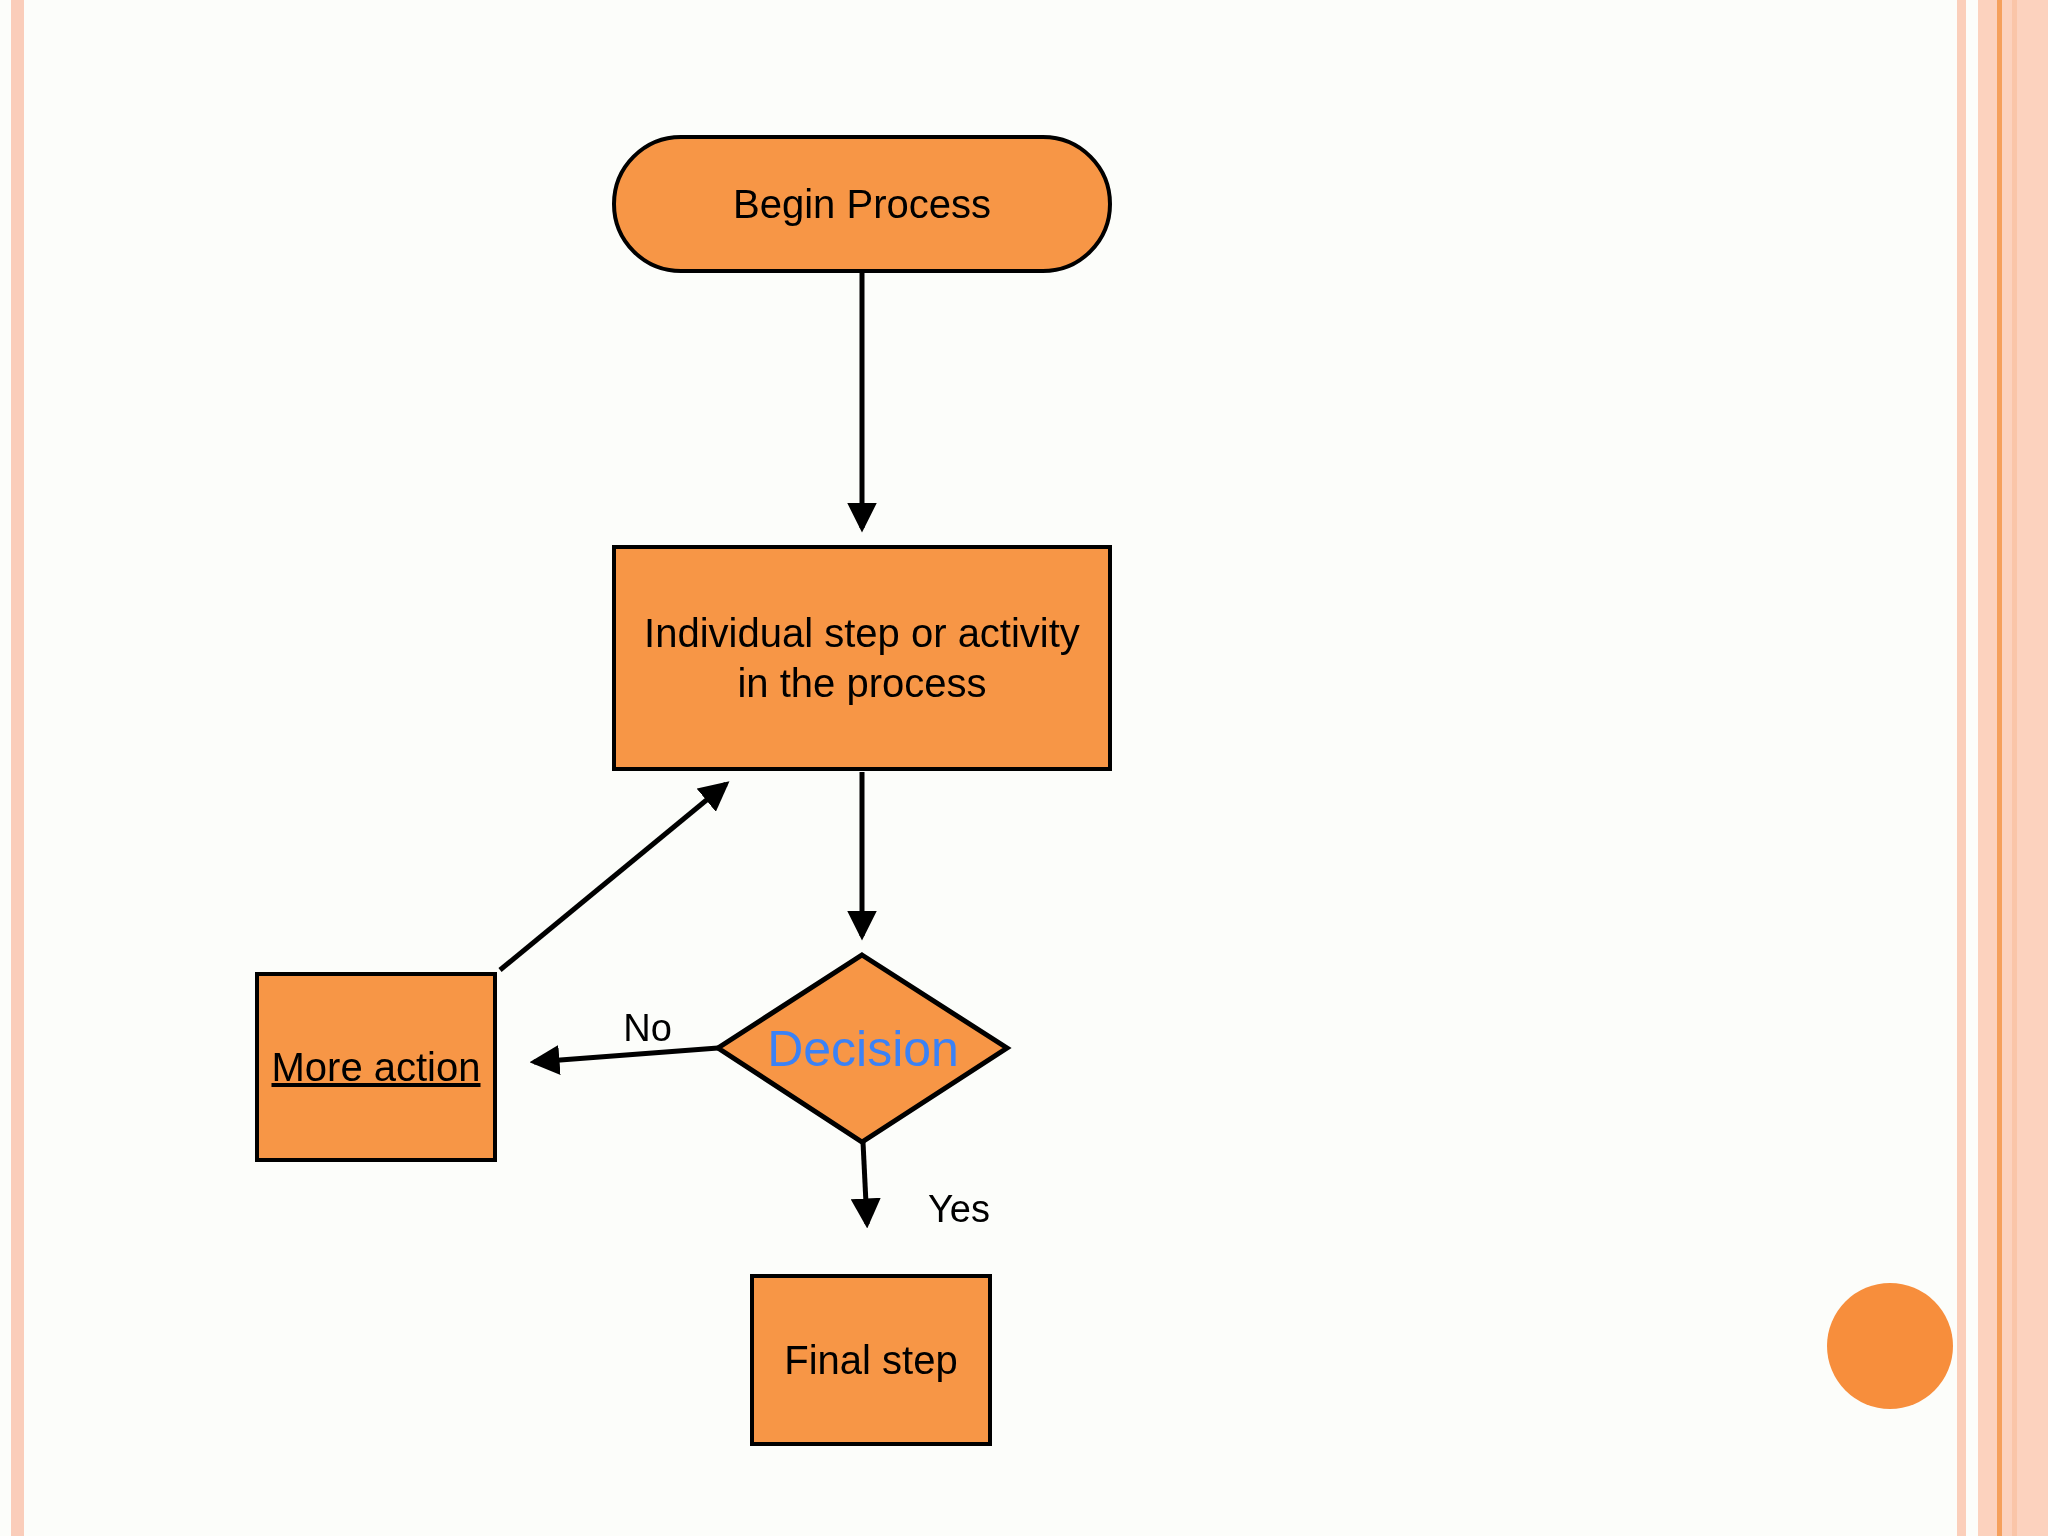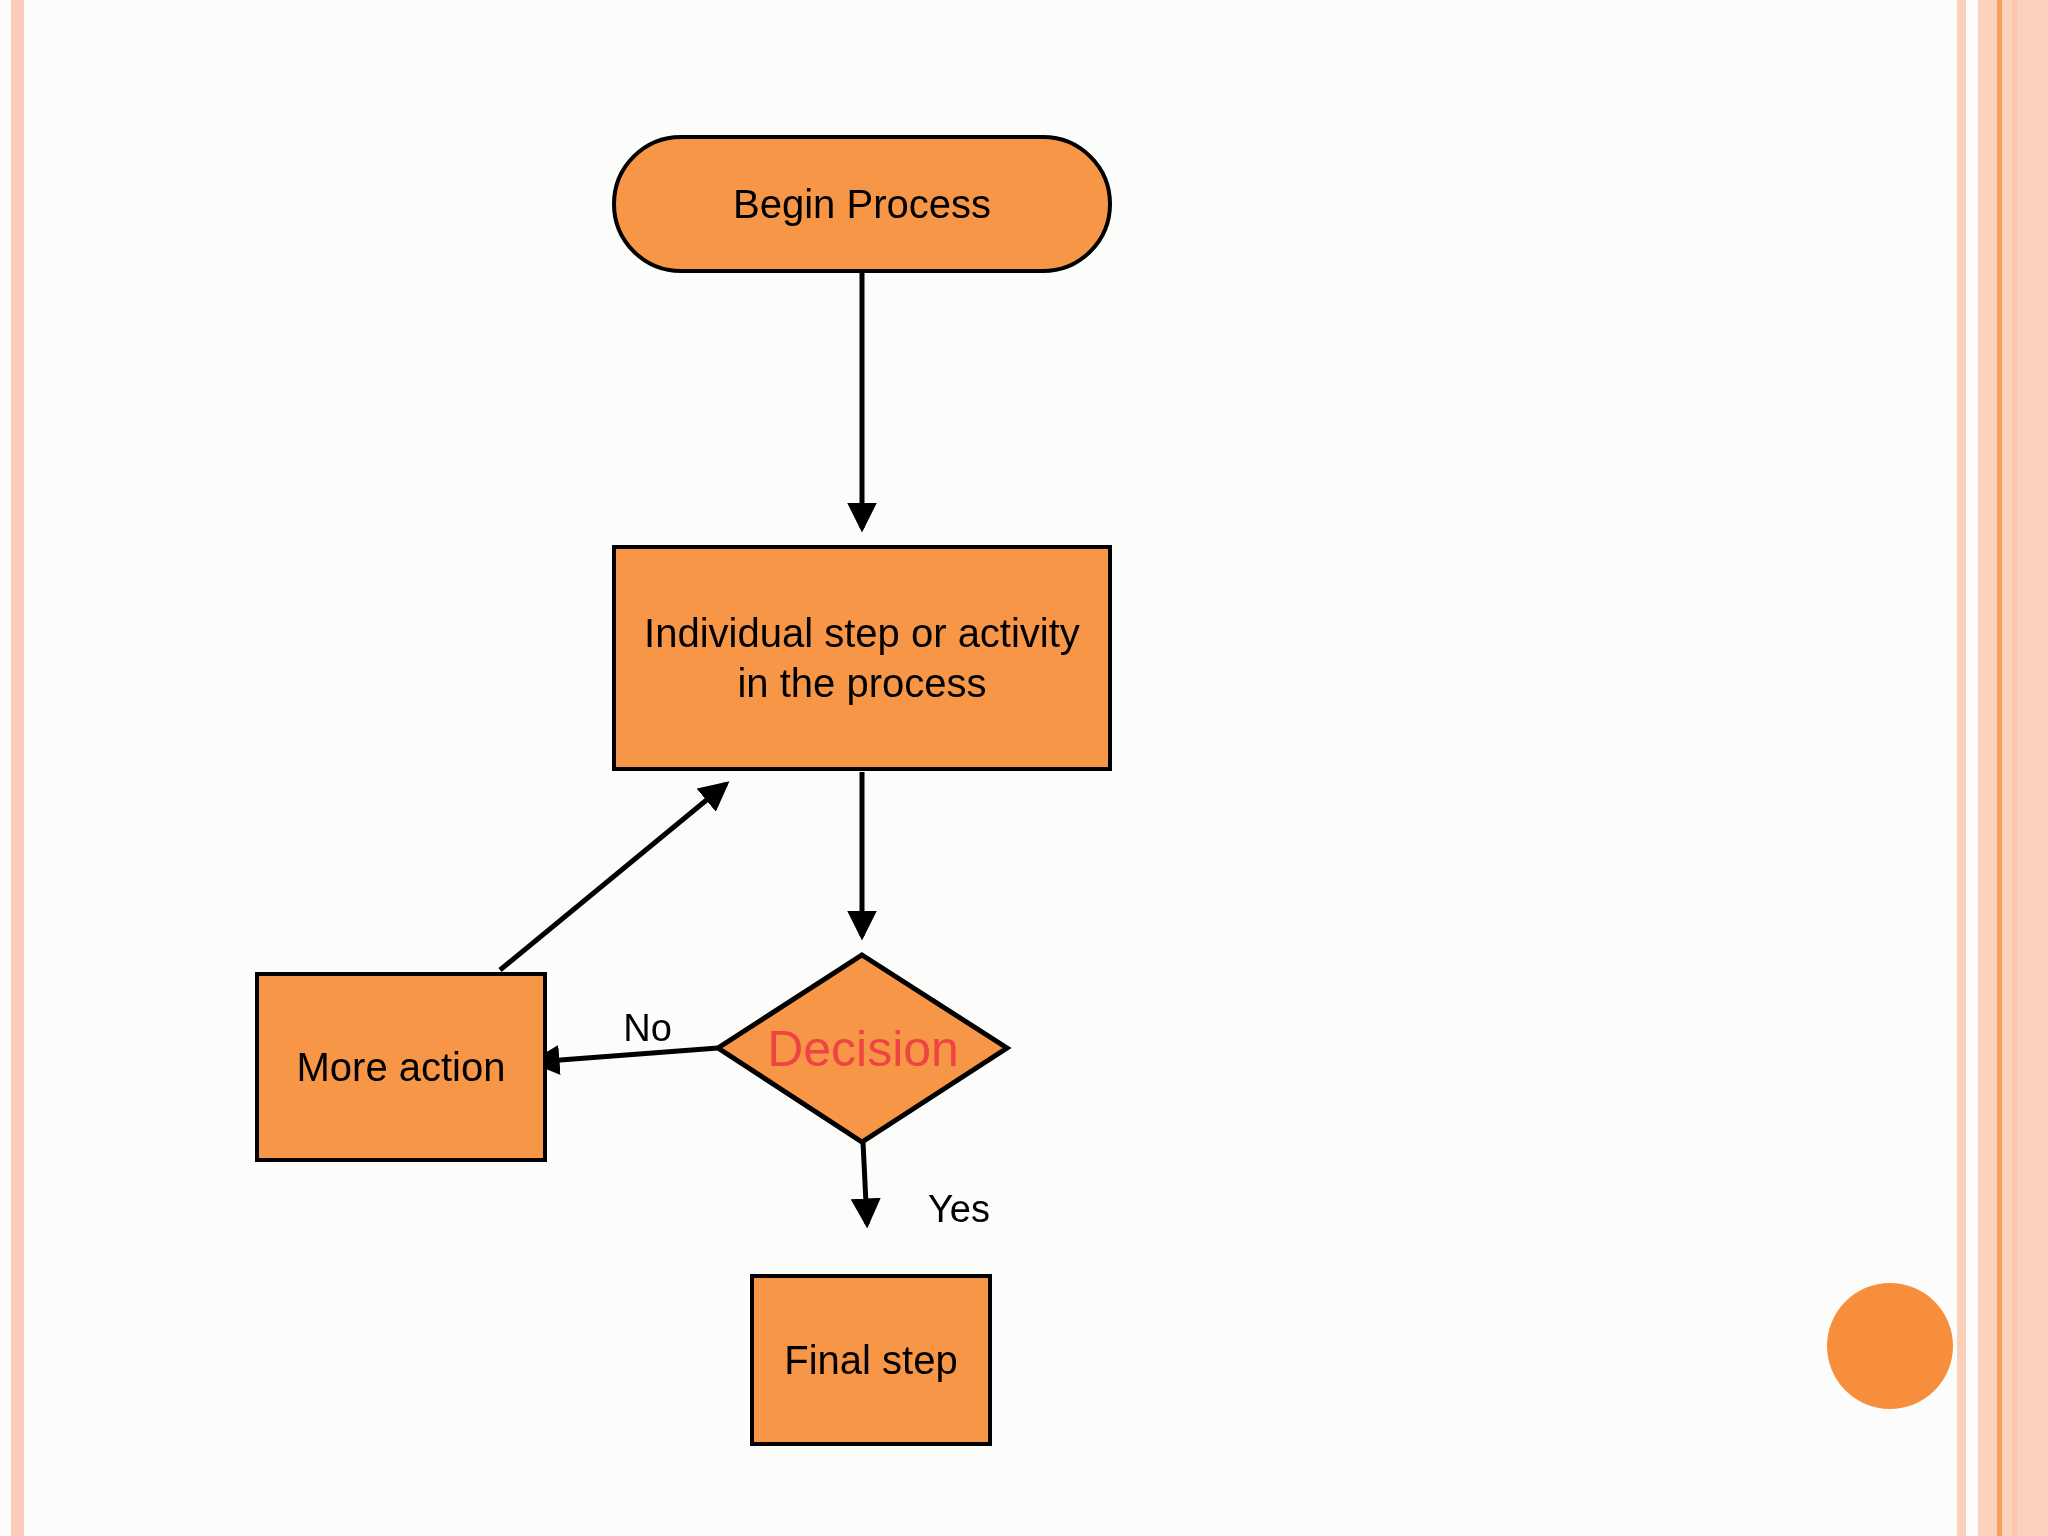--- a/index.html
+++ b/index.html
@@ -43,29 +43,29 @@
     color: #000;
     font-size: 40px;
     line-height: 1.26;
   }
   .node-start {
     left: 612px; top: 135px; width: 500px; height: 138px;
     border-radius: 70px;
   }
   .node-step  { left: 612px; top: 545px; width: 500px; height: 226px; }
   .node-step .node-label { max-width: 440px; }
-  .node-more  { left: 255px; top: 972px; width: 292px; height: 190px; }
+  .node-more  { left: 255px; top: 972px; width: 242px; height: 190px; text-decoration: underline; }
   .node-more .node-label { max-width: 250px; }
   .node-final { left: 750px; top: 1245px; width: 242px; height: 172px; margin-top: 29px; }
 
   .decision-label {
     position: absolute;
     left: 718px; top: 955px; width: 290px; height: 188px;
     display: flex; align-items: center; justify-content: center;
-    font-size: 50px; color: #ef4444;
+    font-size: 50px; color: #3b82f6;
   }
 
   .edge-label {
     position: absolute;
     display: flex; align-items: center; justify-content: center;
     font-size: 38px; color: #000;
   }
   .edge-label-no  { left: 575px; top: 998px;  width: 145px; height: 60px; }
   .edge-label-yes { left: 885px; top: 1177px; width: 148px; height: 65px; }
 

